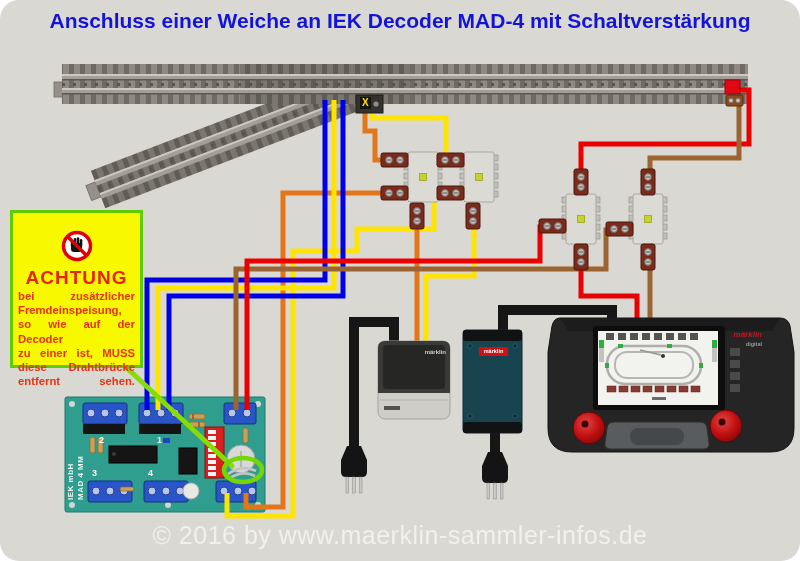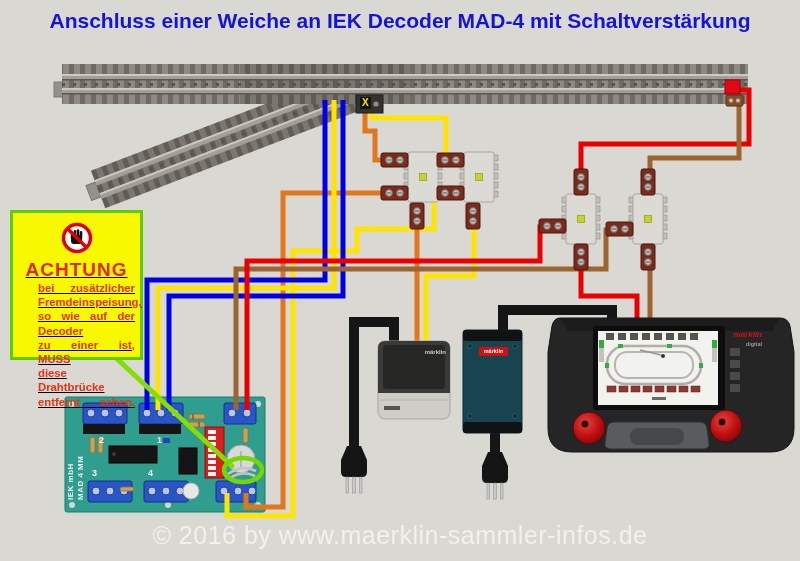--- a/index.html
+++ b/index.html
@@ -1,26 +1,26 @@
 <!DOCTYPE html>
 <html><head>
 <meta charset="utf-8">
 <style>
   html,body{margin:0;padding:0;}
   .stage{position:relative;width:800px;height:561px;background:#d9d8d3;overflow:hidden;
-         font-family:"Liberation Sans",sans-serif;}
+         font-family:"Liberation Sans",sans-serif;border-radius:19px;}
   .abs{position:absolute;}
   .title{left:0;top:9px;width:800px;text-align:center;font-size:21px;font-weight:bold;
          color:#1414d8;letter-spacing:0px;z-index:3;}
   svg.layer{left:0;top:0;z-index:1;}
   .warnbox{left:10px;top:210px;width:121px;height:131px;background:#f8f800;
-           border:3px solid #5ecc00;z-index:3;text-align:center;padding:9px 3px 4px 3px;text-decoration:underline;}
+           border:3px solid #5ecc00;z-index:3;text-align:center;padding:17px 3px 4px 3px;}
   .warnhead{display:block;color:#e82410;font-size:19px;font-weight:bold;letter-spacing:1px;margin-top:1px;}
   .warnline{display:block;color:#e83210;font-size:11.3px;font-weight:bold;line-height:14.2px;
-            text-align:justify;text-align-last:justify;padding:0 2px;margin-left:20px;}
+            text-align:justify;text-align-last:justify;padding:0 2px;}
   .copyright{left:0;top:521px;width:800px;text-align:center;font-size:25px;font-weight:normal;
              color:#f2f1ea;z-index:3;letter-spacing:0.5px;}
   .vtext{color:#eef4f2;font-size:8px;font-weight:bold;transform:rotate(-90deg);
          transform-origin:0 0;width:78px;letter-spacing:0.5px;z-index:3;white-space:nowrap;}
   .portnum{color:#f2f6f4;font-size:9px;font-weight:bold;z-index:3;}
   .xsym{left:360px;top:97px;color:#ffe300;font-size:10px;font-weight:bold;z-index:3;
         background:#141410;padding:0 2px;line-height:12px;}
   .brand-trafo{left:404px;top:349px;width:42px;text-align:right;color:#cfcdc6;font-size:6px;
                font-weight:bold;z-index:3;}
   .brand-teal{left:479px;top:347px;width:29px;height:9px;background:#d40f14;color:#fff;

